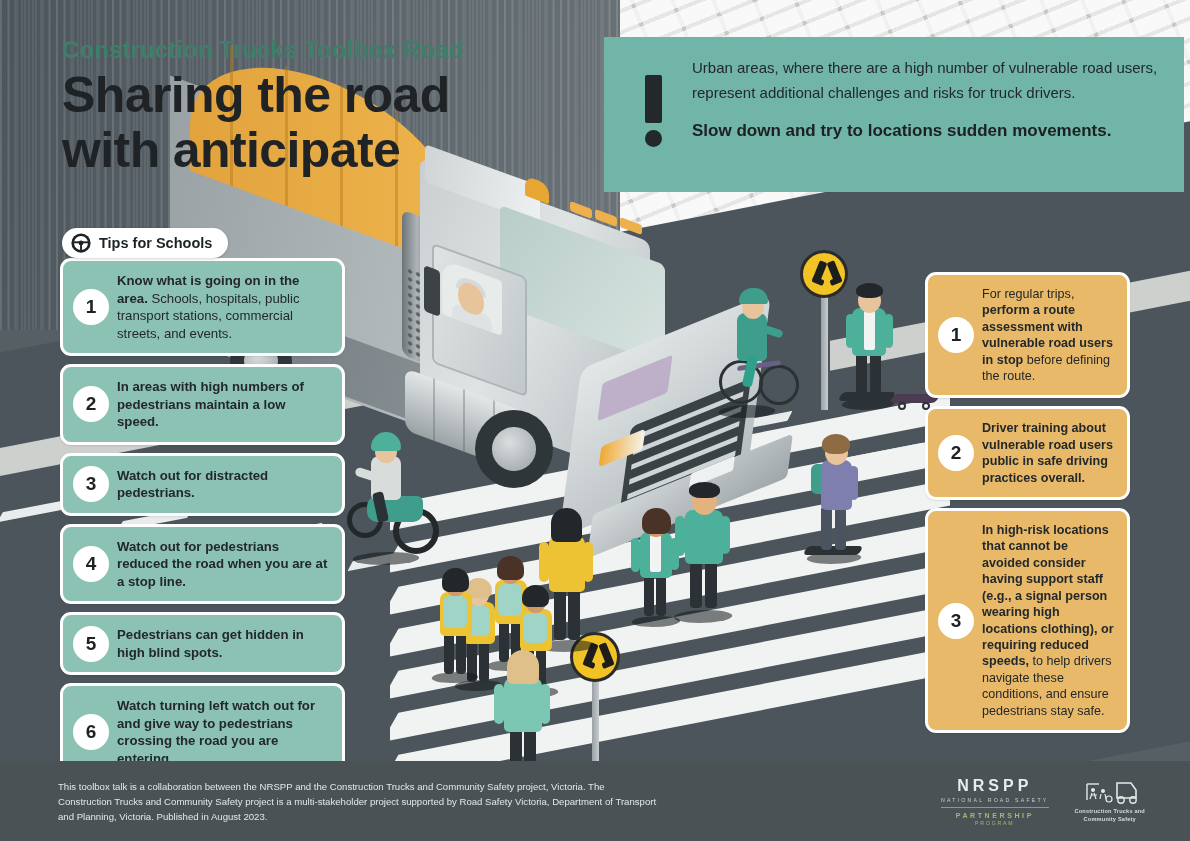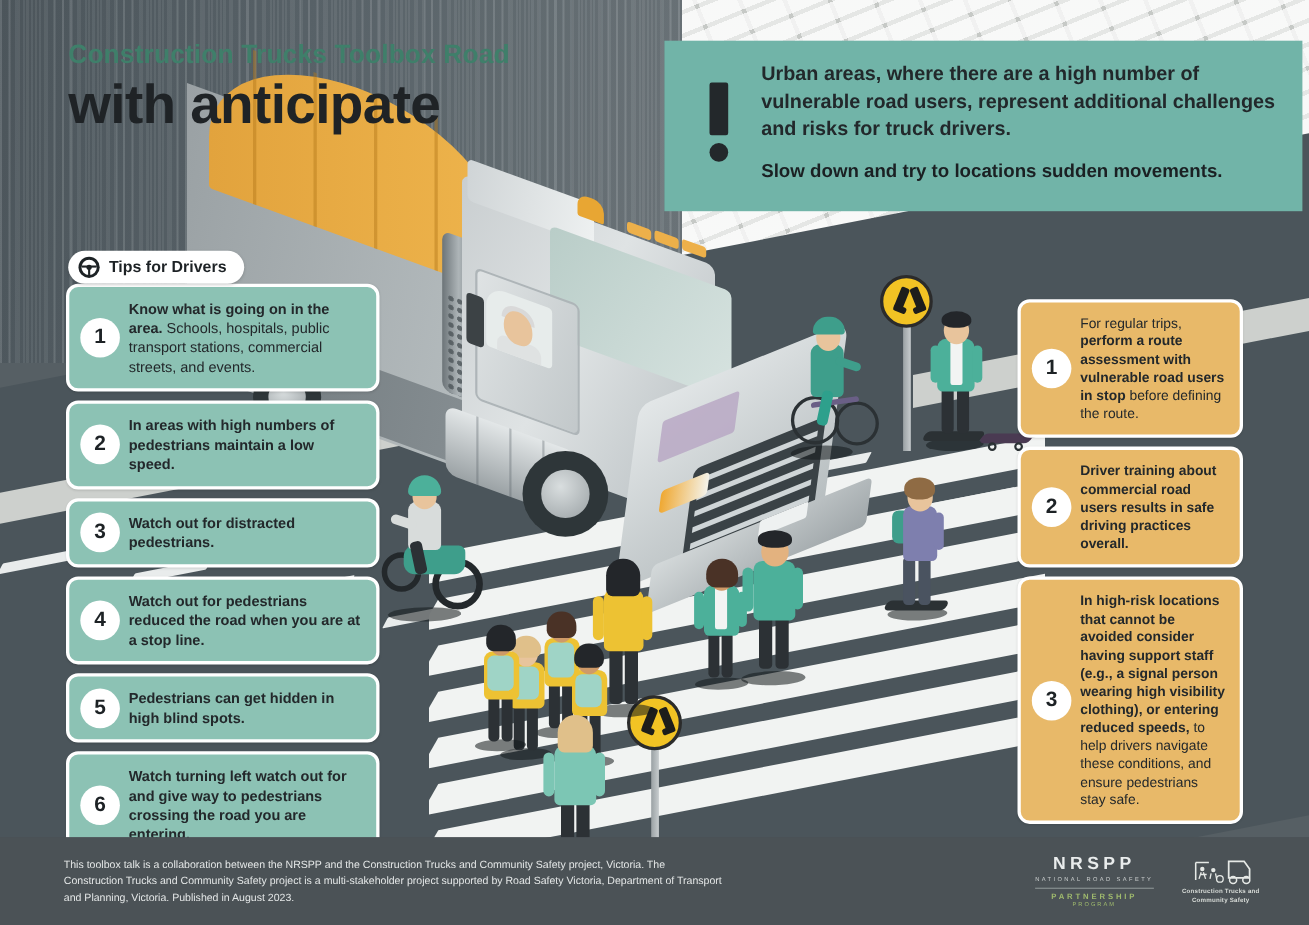--- a/index.html
+++ b/index.html
@@ -215,21 +215,21 @@
   
   .callout {
     position:absolute; left:604px; top:37px; width:580px; height:155px;
     background:#71b4a8; z-index:20;
     display:flex; padding:18px 22px 18px 34px; gap:24px; align-items:flex-start;
   }
   .excl { width:30px; flex:0 0 30px; padding-top:20px; }
   .excl .bar { width:17px; height:48px; background:#23282b; border-radius:2px; margin:0 auto; }
   .excl .dot { width:17px; height:17px; background:#23282b; border-radius:50%; margin:7px auto 0; }
   .callout-txt { flex:1; }
-  .callout-p1 { font-size:18px; line-height:25px; color:#22282b;font-weight:bold; }
+  .callout-p1 { font-size:15px; line-height:25px; color:#22282b; }
   .callout-p2 { font-size:17px; line-height:24px; color:#1b2023; font-weight:700; margin-top:14px; }
 
   
   .pill {
     position:absolute; background:#fff; border-radius:20px; height:30px;
     display:flex; align-items:center; gap:7px; padding:0 16px 0 8px;
     font-size:14.5px; font-weight:700; color:#1d2225; z-index:22;
     box-shadow:0 1px 3px rgba(0,0,0,.18);
   }
   .pill-drivers { left:62px; top:228px; }
@@ -526,20 +526,21 @@
       <span class="fg-arm" style="left:10px;top:40px;width:24px;height:9px;background:#d8dcdb;transform:rotate(18deg);"></span>
       <span class="fg-head" style="left:30px;top:10px;width:22px;height:23px;background:#e8c49c;"></span>
       <span class="fg-hair" style="left:26px;top:2px;width:30px;height:19px;background:#4cb09a;border-radius:15px 15px 4px 4px;"></span>
     </div>
 
   </div>
 
   <div class="header">
     <div class="kicker">Construction Trucks Toolbox Road</div>
     <div class="title">
+      <div>Sharing the road</div>
       <div>with anticipate</div>
     </div>
   </div>
 
   <div class="callout">
     <div class="excl">
       <div class="bar"></div>
         <div class="dot"></div>
     </div>
     <div class="callout-txt">
@@ -551,21 +552,21 @@
   <div class="pill pill-drivers">
     <span class="wheel-icon">
       <svg viewBox="0 0 24 24" width="22" height="22">
         <circle cx="12" cy="12" r="10.5" fill="#1d2225"></circle>
         <circle cx="12" cy="12" r="7.6" fill="#ffffff"></circle>
         <circle cx="12" cy="12" r="2.6" fill="#1d2225"></circle>
         <rect x="4.4" y="10.2" width="15.2" height="2.1" fill="#1d2225"></rect>
         <rect x="11" y="13.6" width="2.1" height="6" fill="#1d2225"></rect>
       </svg>
     </span>
-    <span>Tips for Drivers</span>
+    <span>Tips for Schools</span>
   </div>
 
   <div class="tips-left">
     <div class="card teal">
       <div class="num">1</div>
       <div class="card-txt"><b>Know what is going on in the area.</b><span> Schools, hospitals, public transport stations, commercial streets, and events.</span></div>
     </div>
     <div class="card teal">
       <div class="num">2</div>
       <div class="card-txt"><b>In areas with high numbers of pedestrians maintain a low speed.</b><span></span></div>
@@ -593,25 +594,25 @@
   </div>
 
 
   <div class="tips-right">
     <div class="card amber">
       <div class="num">1</div>
       <div class="card-txt"><span>For regular trips, </span><b>perform a route assessment with vulnerable road users in stop</b><span> before defining the route.</span></div>
     </div>
     <div class="card amber">
       <div class="num">2</div>
-      <div class="card-txt"><span></span><b>Driver training about commercial road users results in safe driving practices overall.</b><span></span></div>
+      <div class="card-txt"><span></span><b>Driver training about vulnerable road users public in safe driving practices overall.</b><span></span></div>
     </div>
     <div class="card amber">
       <div class="num">3</div>
-      <div class="card-txt"><span></span><b>In high-risk locations that cannot be avoided consider having support staff (e.g., a signal person wearing high visibility clothing), or entering reduced speeds,</b><span> to help drivers navigate these conditions, and ensure pedestrians stay safe.</span></div>
+      <div class="card-txt"><span></span><b>In high-risk locations that cannot be avoided consider having support staff (e.g., a signal person wearing high locations clothing), or requiring reduced speeds,</b><span> to help drivers navigate these conditions, and ensure pedestrians stay safe.</span></div>
     </div>
   </div>
 
   <div class="footer">
     <div class="footer-txt">This toolbox talk is a collaboration between the NRSPP and the Construction Trucks and Community Safety project, Victoria. The Construction Trucks and Community Safety project is a multi-stakeholder project supported by Road Safety Victoria, Department of Transport and Planning, Victoria. Published in August 2023.</div>
     <div class="logos">
       <div class="logo-nrspp">
         <div class="l1">NRSPP</div>
         <div class="l2">NATIONAL ROAD SAFETY</div>
         <div class="rule"></div>

